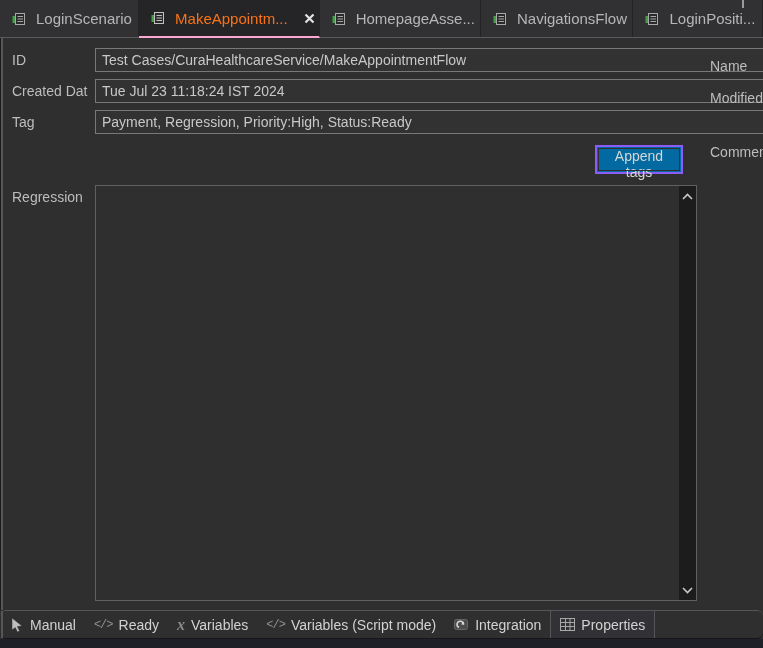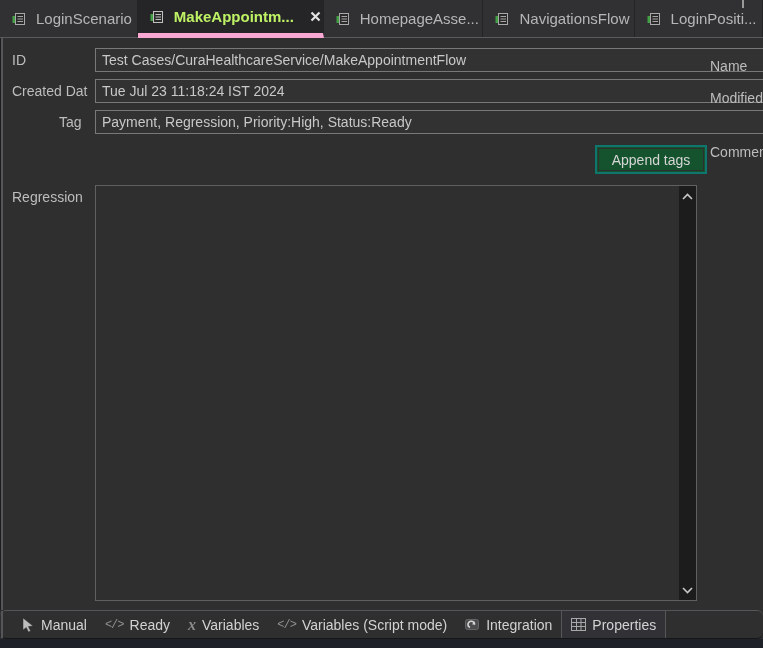--- a/index.html
+++ b/index.html
@@ -17,22 +17,22 @@
     background:#313134;
     border-bottom:1px solid #5a5a5e;
   }
   .etab{
     display:flex;align-items:center;gap:10px;
     padding:0 12px;font-size:15px;color:#b6b6b6;
     border-right:1px solid #242427;
     white-space:nowrap;overflow:hidden;cursor:default;
   }
   .etab.active{
-    background:#252528;color:#bef264;
-    margin-bottom:-1px;border-bottom:5px solid #f9a8d4;font-weight:bold;
+    background:#252528;color:#f97316;
+    margin-bottom:-1px;border-bottom:2px solid #f9a8d4;
   }
   .tc-icon{display:inline-flex;flex:none;}
   .etab-close{display:inline-flex;margin-left:6px;flex:none;}
   .tab-overflow-tick{
     position:absolute;right:19px;top:0;width:2px;height:8px;background:#9a9a9a;
   }
   
   .content{
     position:absolute;top:38px;left:0;right:0;height:572px;
     background:#2f2f2f;overflow:hidden;
@@ -43,23 +43,23 @@
     position:absolute;font-size:14px;color:#bdbdbd;height:24px;line-height:24px;
     white-space:nowrap;
   }
   .finput{
     position:absolute;left:95px;width:675px;height:24px;
     background:#323232;border:1px solid #787878;color:#c8c8c8;
     font-family:"Liberation Sans","DejaVu Sans",sans-serif;font-size:14px;
     padding:0 6px;outline:none;
   }
   .append-btn{
-    position:absolute;left:595px;top:107px;width:112px;height:29px;
-    background:#14532d;color:#d6d6d6;
-    border:2px solid #0f766e;outline:1px solid #2f2f2f;outline-offset:-4px;
+    position:absolute;left:595px;top:107px;width:88px;height:29px;
+    background:#0369a1;color:#d6d6d6;
+    border:2px solid #8b5cf6;outline:1px solid #2f2f2f;outline-offset:-4px;
     font-family:"Liberation Sans","DejaVu Sans",sans-serif;font-size:14px;
     cursor:pointer;
   }
   .desc-box{
     position:absolute;left:95px;top:147px;width:602px;height:416px;
     border:1px solid #606060;background:#2f2f2f;
   }
   .desc-text{
     position:absolute;left:0;top:0;right:17px;bottom:0;
     font-size:14px;color:#c8c8c8;padding:4px 6px;outline:none;
@@ -73,21 +73,21 @@
   }
   .vscroll .up{top:2px;}
   .vscroll .down{bottom:2px;}
   
   .bottombar{
     position:absolute;top:610px;left:0;right:0;height:29px;
     background:#2f2f2f;
     border-top:1px solid #56565a;border-bottom:1px solid #161616;
     display:flex;align-items:stretch;
     font-size:14px;color:#d2d2d2;
-    padding-left:12px;
+    padding-left:1px;
     border-radius:6px;
   }
   .vtab{
     display:flex;align-items:center;gap:6px;padding:0 9px;
     white-space:nowrap;cursor:default;
   }
   .vtab.active{
     border-left:1px solid #55555a;border-right:1px solid #55555a;
     background:#323236;
   }
@@ -182,21 +182,21 @@
   <div class="content">
     <div class="edge-dark"></div>
     <div class="edge-light"></div>
 
     <div class="flabel" style="left:12px;top:10px;text-align:center;">ID</div>
     <input class="finput" style="top: 10px;" value="Test Cases/CuraHealthcareService/MakeAppointmentFlow">
 
     <div class="flabel" style="left:12px;top:41px;">Created Dat</div>
     <input class="finput" style="top: 41px;" value="Tue Jul 23 11:18:24 IST 2024">
 
-    <div class="flabel" style="left:12px;top:72px;margin-left:47px;">Tag</div>
+    <div class="flabel" style="left:12px;top:72px;">Tag</div>
     <input class="finput" style="top: 72px;" value="Payment, Regression, Priority:High, Status:Ready">
 
     <button class="append-btn">Append tags</button>
 
     <div class="flabel" style="left:710px;top:16px;">Name</div>
     <div class="flabel" style="left:710px;top:48px;">Modified</div>
     <div class="flabel" style="left:710px;top:102px;">Comment</div>
 
     <div class="flabel" style="left:12px;top:147px;">Regression</div>
     <div class="desc-box">

